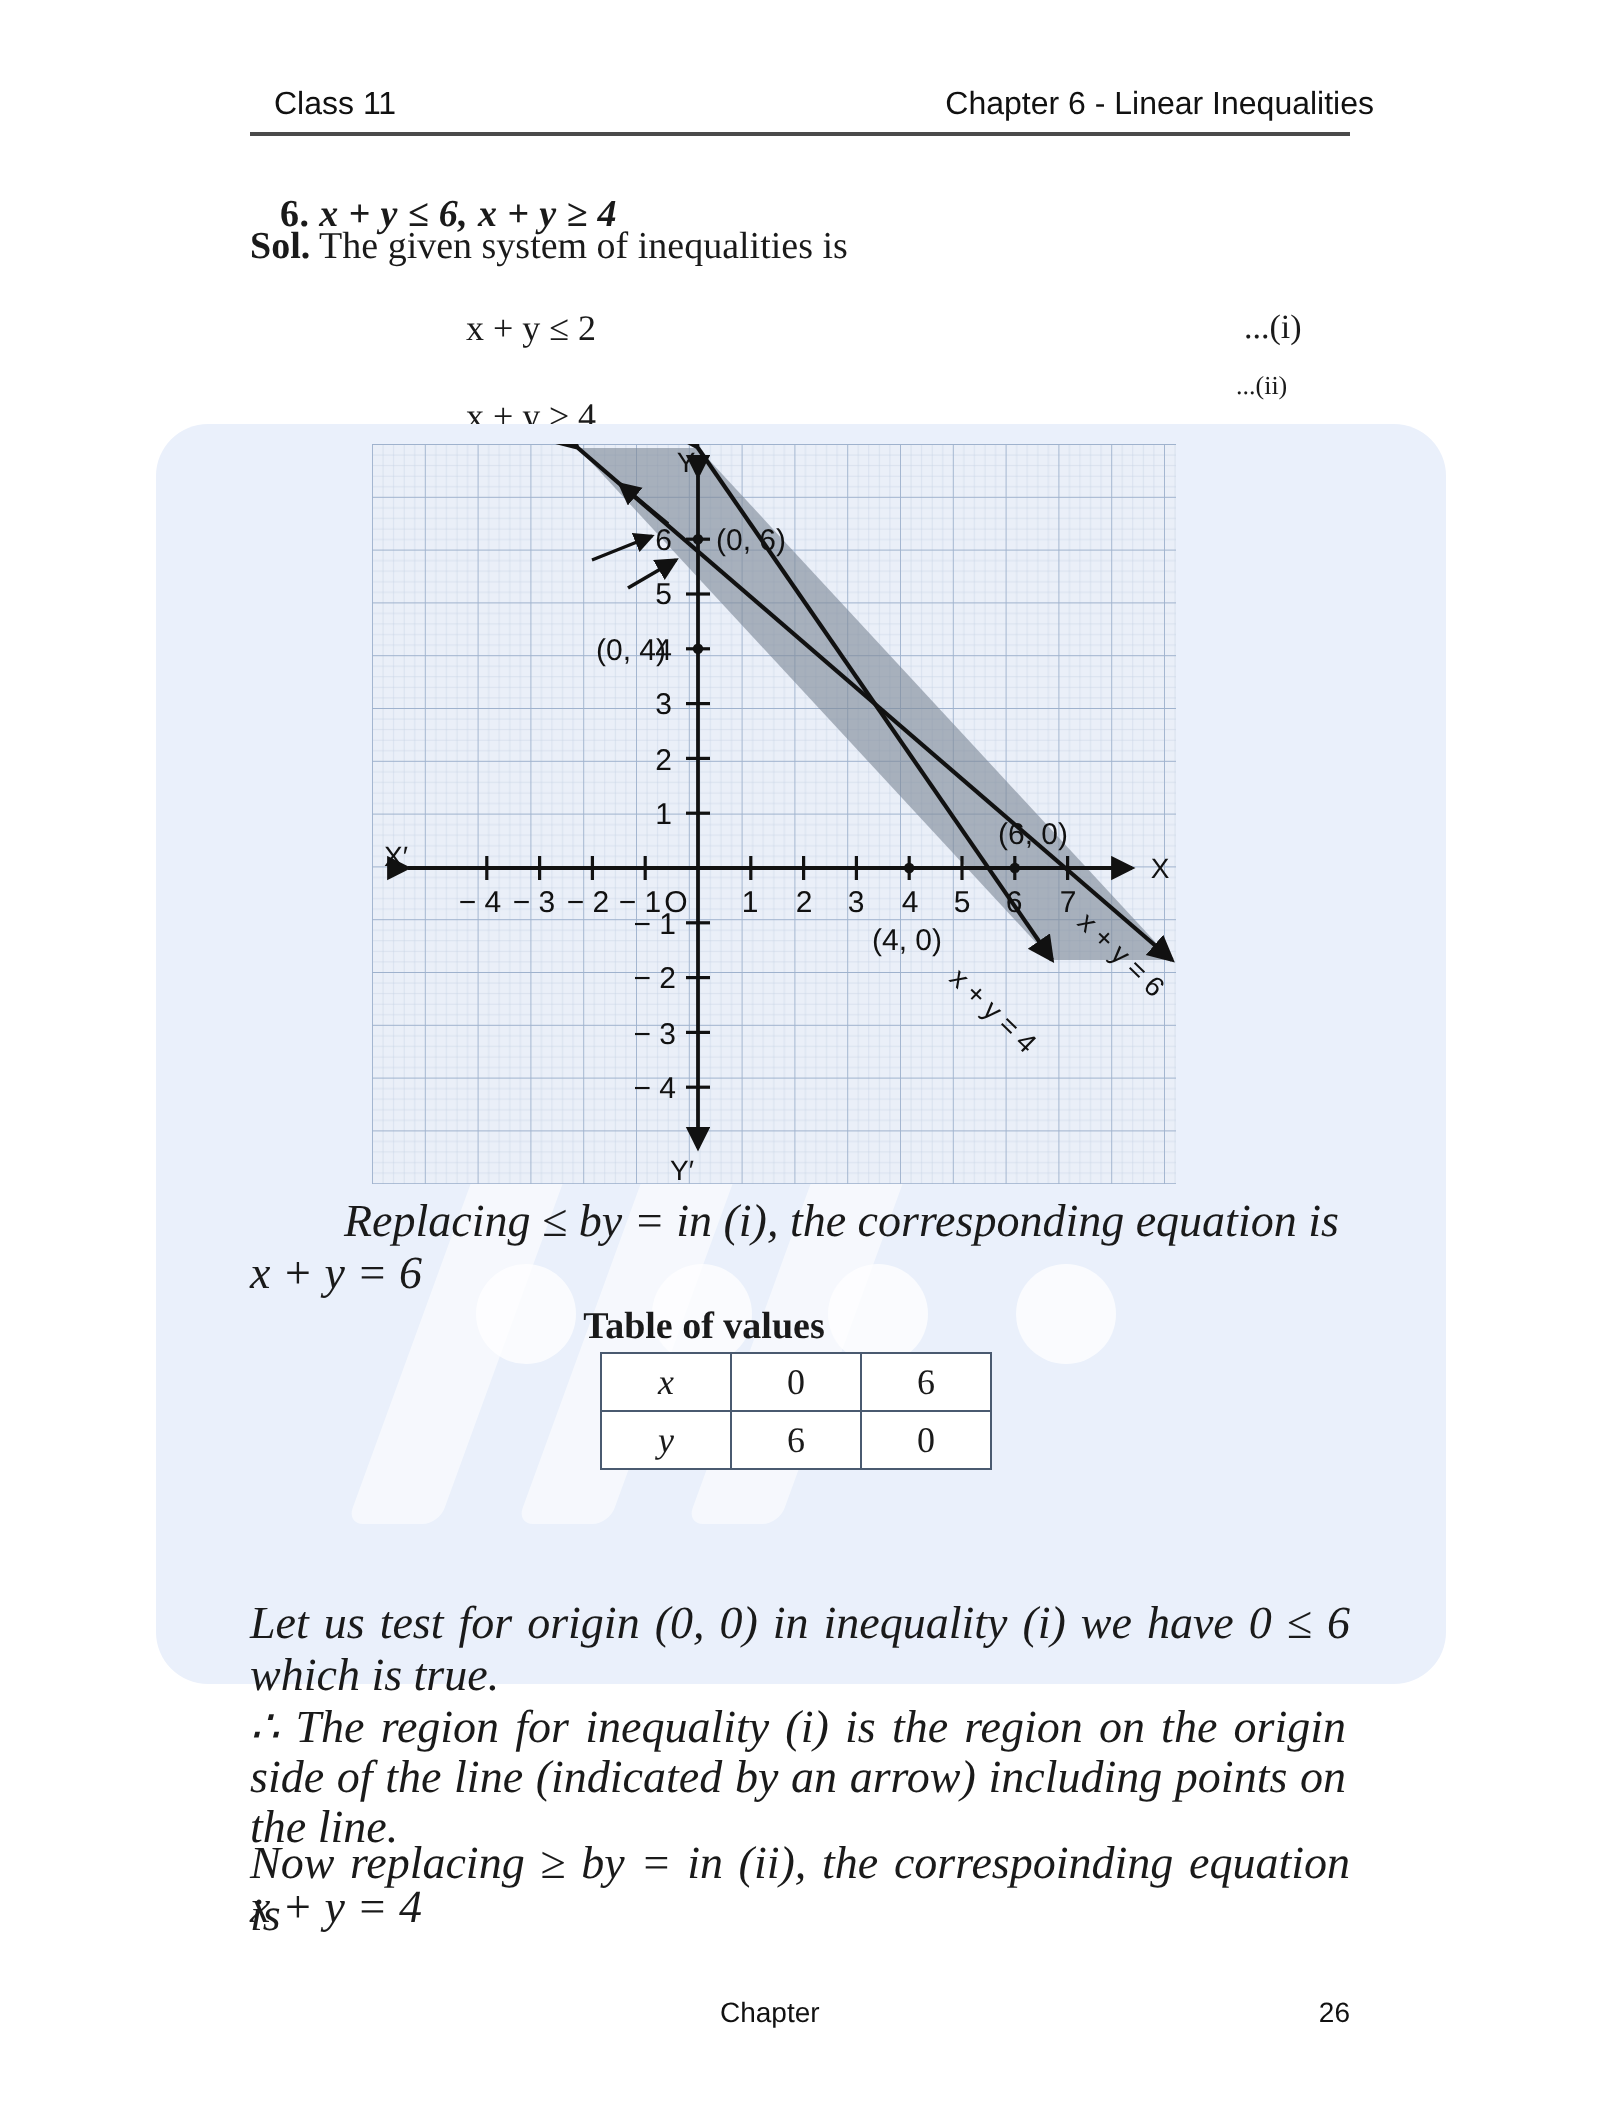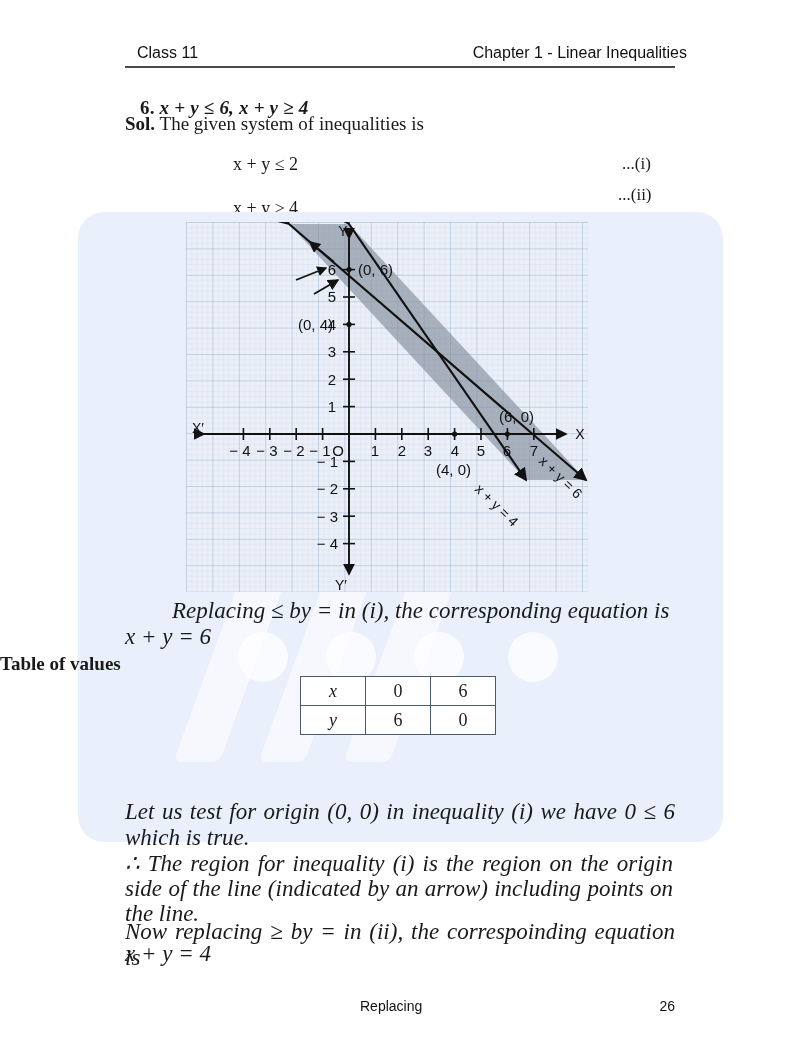--- a/index.html
+++ b/index.html
@@ -63,21 +63,21 @@
   .solline b { font-weight: bold; }
 
   .eq {
     position: absolute;
     font-size: 18px;
     font-style: normal;
   }
   .eq1 { left: 233px; top: 154px; }
   .eq2 { left: 233px; top: 198px; }
   .ref1 { position: absolute; left: 622px; top: 154px; font-size: 17px; }
-  .ref2 { position: absolute; left: 618px; top: 185px; font-size: 17px; }
+  .ref2 { position: absolute; left: 618px; top: 185px; font-size: 13px; }
 
   
   .blue-panel {
     position: absolute;
     left: 78px;
     top: 212px;
     width: 645px;
     height: 630px;
     background: #eaf0fb;
     border-radius: 26px;
@@ -130,21 +130,21 @@
     font-size: 23px;
     line-height: 26px;
     text-align: justify;
     font-style: italic;
   }
   .p-replacing { left: 172px; top: 598px; width: 502px; }
   .p-eq6 { left: 125px; top: 624px; }
   .tbl-title {
     position: absolute;
     left: 0; top: 653px; width: 704px;
-    text-align: left;
+    text-align: center;
     font-size: 19px;
     font-weight: bold;
   }
   table.tov {
     position: absolute;
     left: 300px;
     top: 676px;
     width: 196px;
     border-collapse: collapse;
     background: #ffffff;
@@ -176,21 +176,21 @@
   }
   .footer .fname { margin-left: 235px; }
 </style>
 </head>
 <body>
 
 <div class="page">
 
   <div class="header">
     <span>Class 11</span>
-    <span>Chapter 1 - Linear Inequalities</span>
+    <span>Chapter 6 - Linear Inequalities</span>
   </div>
   <div class="header-rule"></div>
 
   <div class="qline">
     <span class="qnum">6.</span>
     <span class="mi">x + y ≤ 6, x + y ≥ 4</span>
   </div>
 
   <div class="solline">
     <b>Sol.</b>
@@ -346,17 +346,17 @@
     </tr>
   </tbody>
     </table>
 
   <div class="para p-letus">Let us test for origin (0, 0) in inequality (i) we have 0 ≤ 6 which is true.</div>
   <div class="para p-region">∴    The region for inequality (i) is the region on the origin side of the line (indicated by an arrow) including points on the line.</div>
   <div class="para p-now">Now replacing ≥ by = in (ii), the correspoinding equation is</div>
   <div class="para p-eq4 mi">x + y = 4</div>
 
   <div class="footer">
-    <span class="fname">Replacing</span>
+    <span class="fname">Chapter</span>
     <span>26</span>
   </div>
 
 </div>
 
 </body></html>

